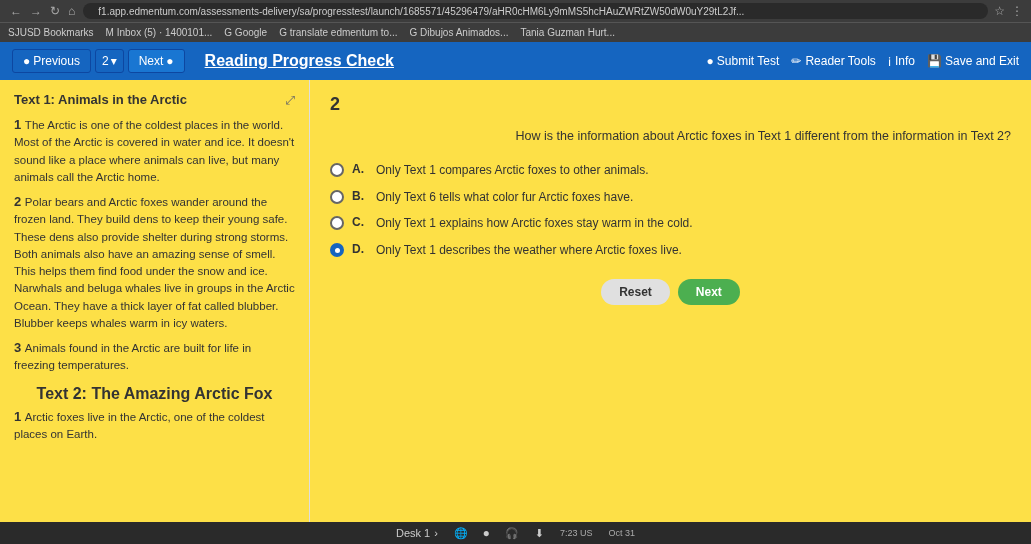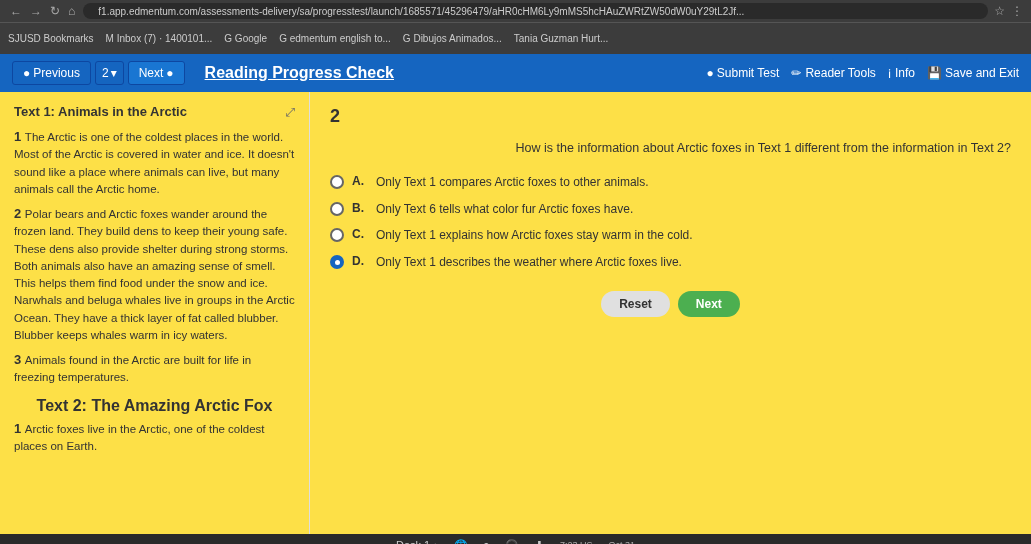--- a/index.html
+++ b/index.html
@@ -54,21 +54,21 @@
       align-items: center;
     }
     .browser-icon {
       color: #aaa;
       font-size: 12px;
     }
 
     
     .bookmarks-bar {
       background: #3c3c3c;
-      height: 32px;
+      height: 20px;
       display: flex;
       align-items: center;
       padding: 0 8px;
       gap: 12px;
       border-top: 1px solid #555;
     }
     .bookmark-item {
       color: #ccc;
       font-size: 10px;
       cursor: pointer;
@@ -337,23 +337,23 @@
     <span class="address-text">f1.app.edmentum.com/assessments-delivery/sa/progresstest/launch/1685571/45296479/aHR0cHM6Ly9mMS5hcHAuZWRtZW50dW0uY29tL2Jf...</span>
   </div>
   <div class="browser-icons">
     <span class="browser-icon">☆</span>
     <span class="browser-icon">⋮</span>
   </div>
 </div>
 
 <div class="bookmarks-bar">
   <span class="bookmark-item">SJUSD Bookmarks</span>
-  <span class="bookmark-item">M Inbox (7) · 1400101...</span>
+  <span class="bookmark-item">M Inbox (5) · 1400101...</span>
   <span class="bookmark-item">G Google</span>
-  <span class="bookmark-item">G edmentum english to...</span>
+  <span class="bookmark-item">G translate edmentum to...</span>
   <span class="bookmark-item">G Dibujos Animados...</span>
   <span class="bookmark-item">Tania Guzman Hurt...</span>
 </div>
 
 <div class="top-nav">
   <div class="nav-prev-next">
     <button class="nav-btn prev">
       <span>●</span>
       <span>Previous</span>
     </button>

